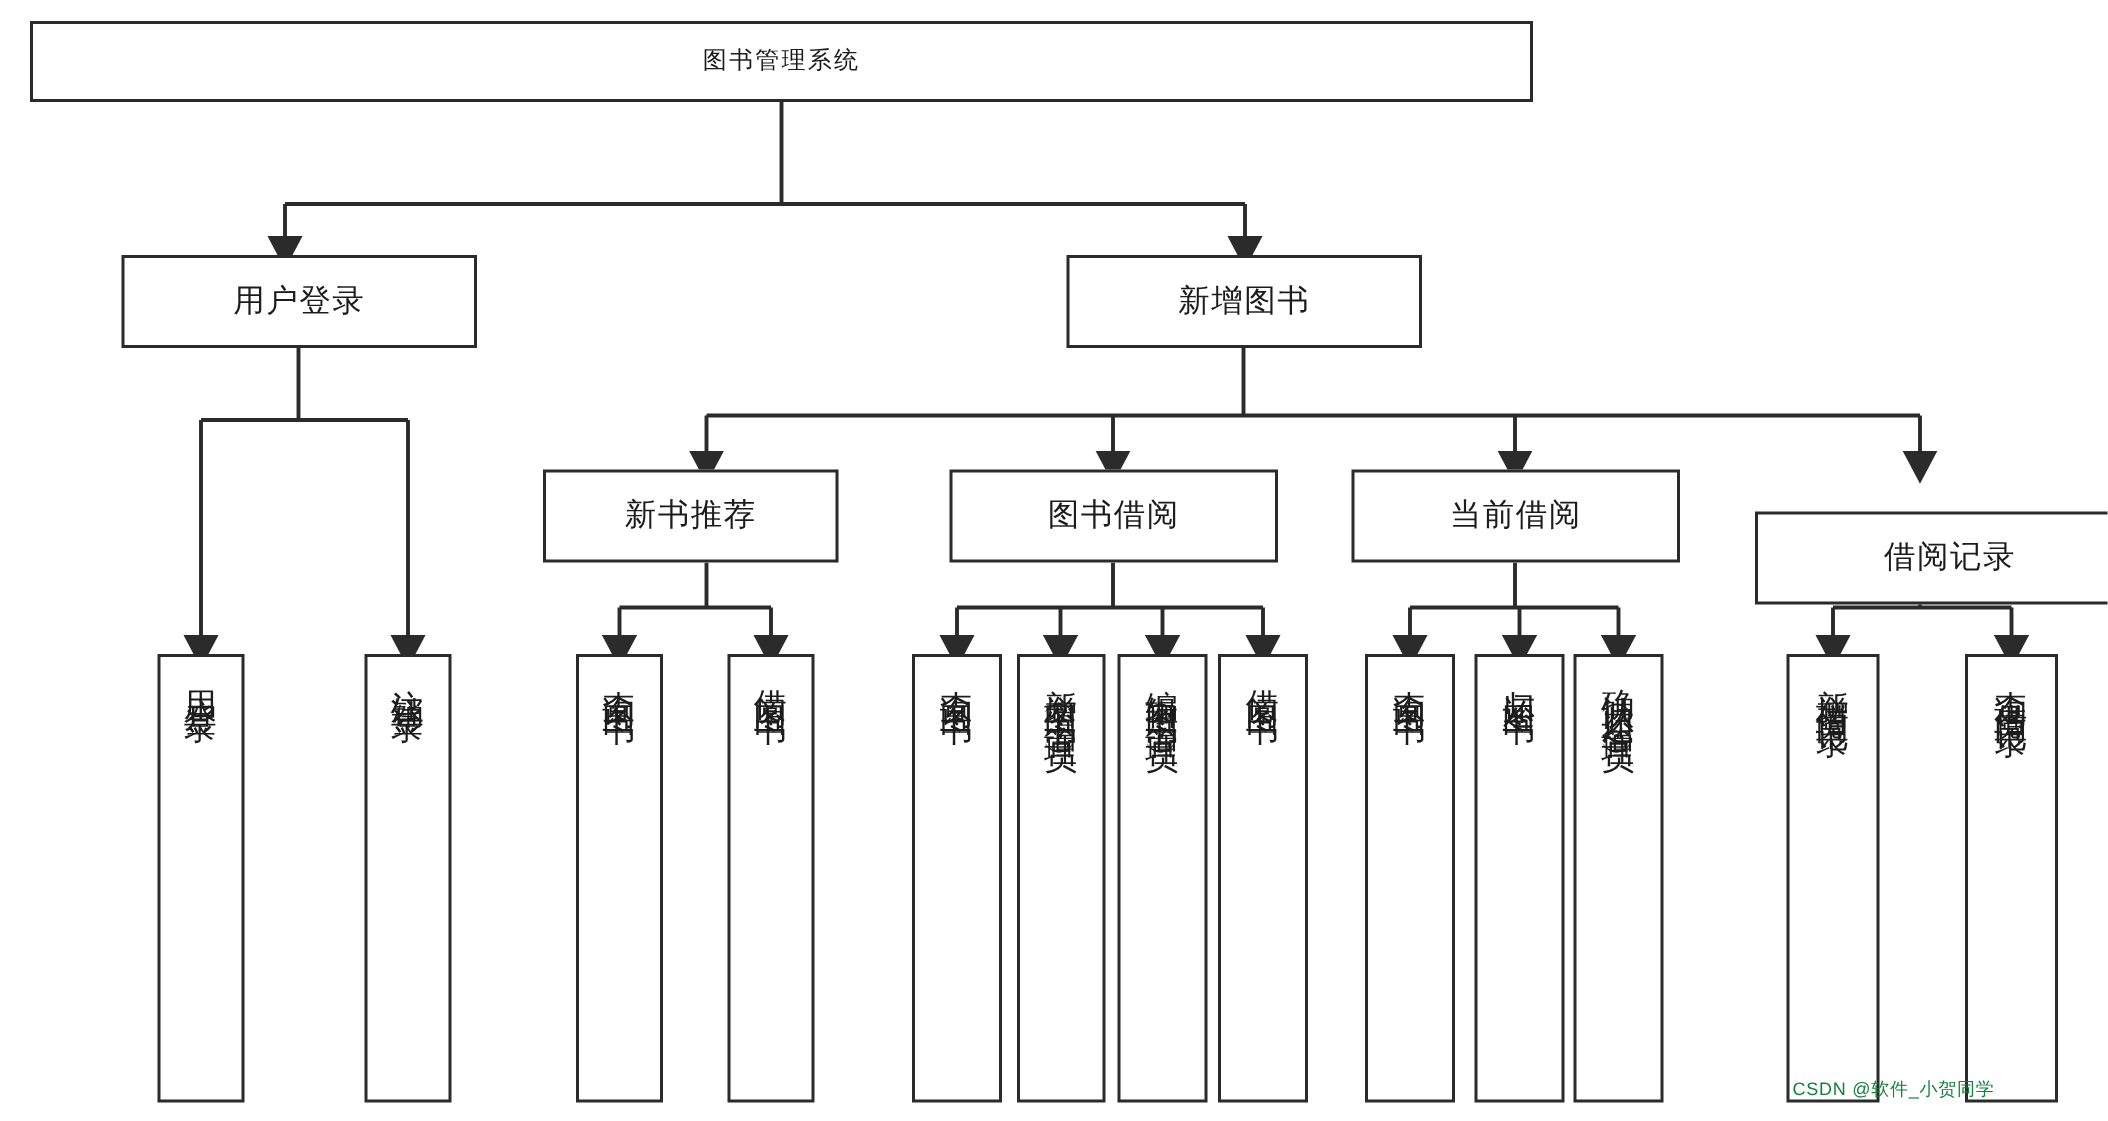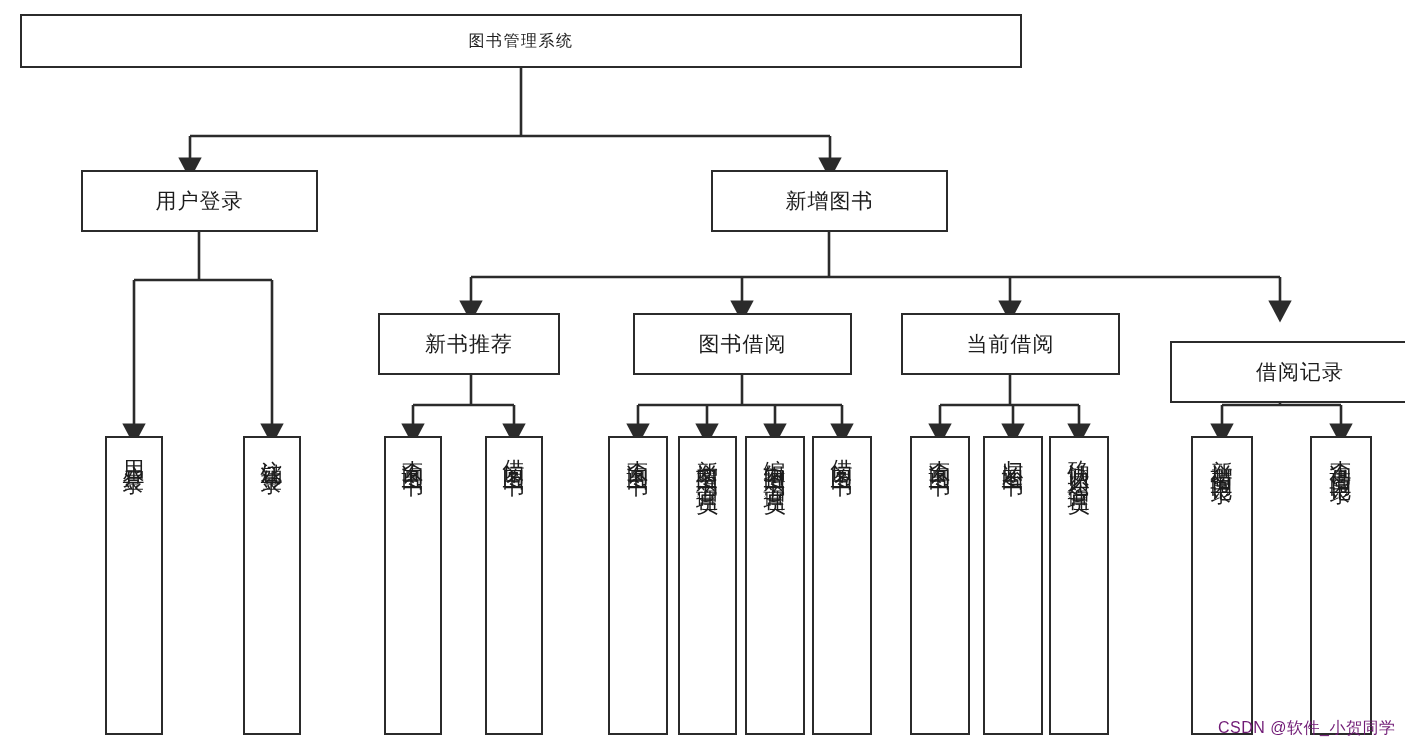--- a/index.html
+++ b/index.html
@@ -16,22 +16,22 @@
   
   .h-node .lbl{font-size:21px;letter-spacing:1px;}
   .root .lbl{font-size:16px;letter-spacing:1.5px;}
 
   
   .v-node{align-items:flex-start;padding-top:0;}
   .v-node .lbl{writing-mode:vertical-rl;text-orientation:upright;
                font-size:22px;letter-spacing:5px;line-height:1.05;
                margin:0 auto;padding-top:4px;}
 
-  .watermark{position:absolute;color:#701a75;font-size:16px;
-             letter-spacing:0.5px;white-space:nowrap;margin-left:23px;}
+  .watermark{position:absolute;color:#15803d;font-size:12px;
+             letter-spacing:0.5px;white-space:nowrap;}
 </style>
 </head>
 <body>
 
 <div id="canvas">
 
   <svg id="wires" viewBox="0 0 1405 747" xmlns="http://www.w3.org/2000/svg">
     <defs>
       <marker id="arr" markerWidth="9" markerHeight="9" refX="1" refY="4.5" orient="auto" markerUnits="strokeWidth">
         <path d="M0,0 L0,9 L8.5,4.5 z" fill="#2b2b2b"></path>
@@ -85,21 +85,21 @@
     <span class="lbl">图书管理系统</span>
   </div>
 
   <div class="node h-node" style="left:81px;top:170px;width:237px;height:62px;">
     <span class="lbl">用户登录</span>
   </div>
   <div class="node h-node" style="left:711px;top:170px;width:237px;height:62px;">
     <span class="lbl">新增图书</span>
   </div>
 
-  <div class="node h-node" style="left:378px;top:313px;width:182px;height:62px;">
+  <div class="node h-node" style="left:362px;top:313px;width:197px;height:62px;">
     <span class="lbl">新书推荐</span>
   </div>
   <div class="node h-node" style="left:901px;top:313px;width:219px;height:62px;">
     <span class="lbl">当前借阅</span>
   </div>
   <div class="node h-node" style="left:633px;top:313px;width:219px;height:62px;">
     <span class="lbl">图书借阅</span>
   </div>
   <div class="node h-node" style="left:1170px;top:313px;width:260px;height:62px;margin-top:28px;">
     <span class="lbl">借阅记录</span>

